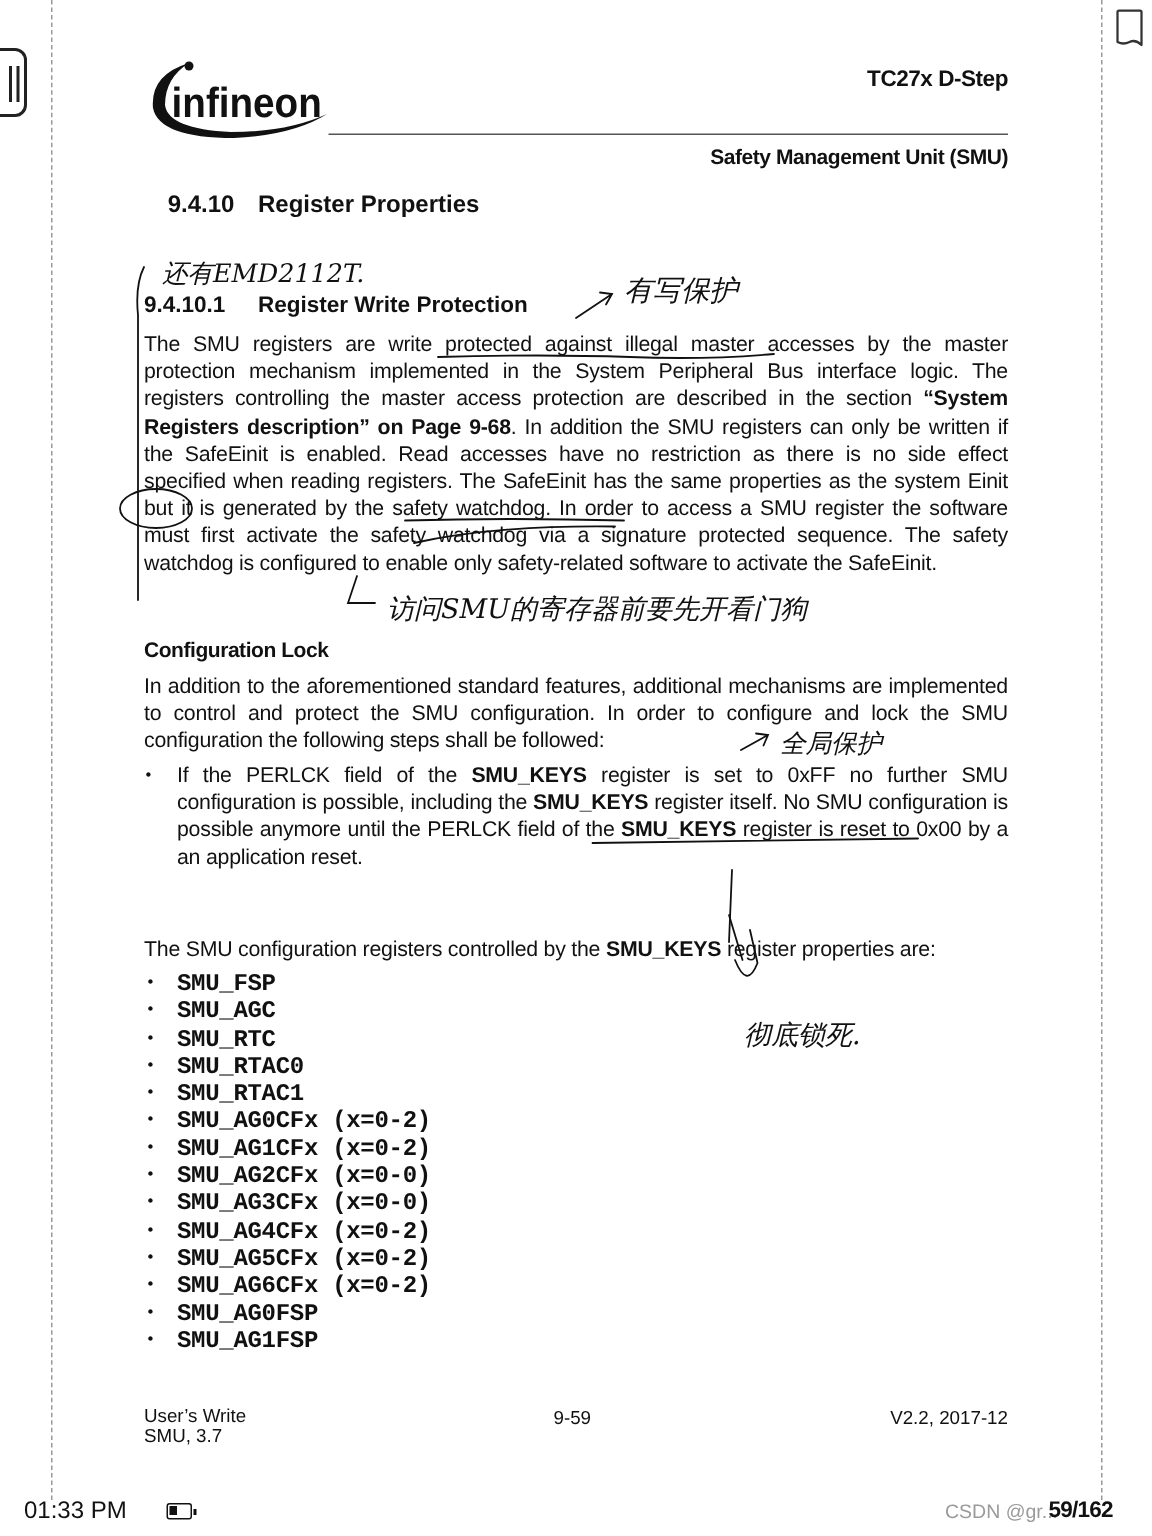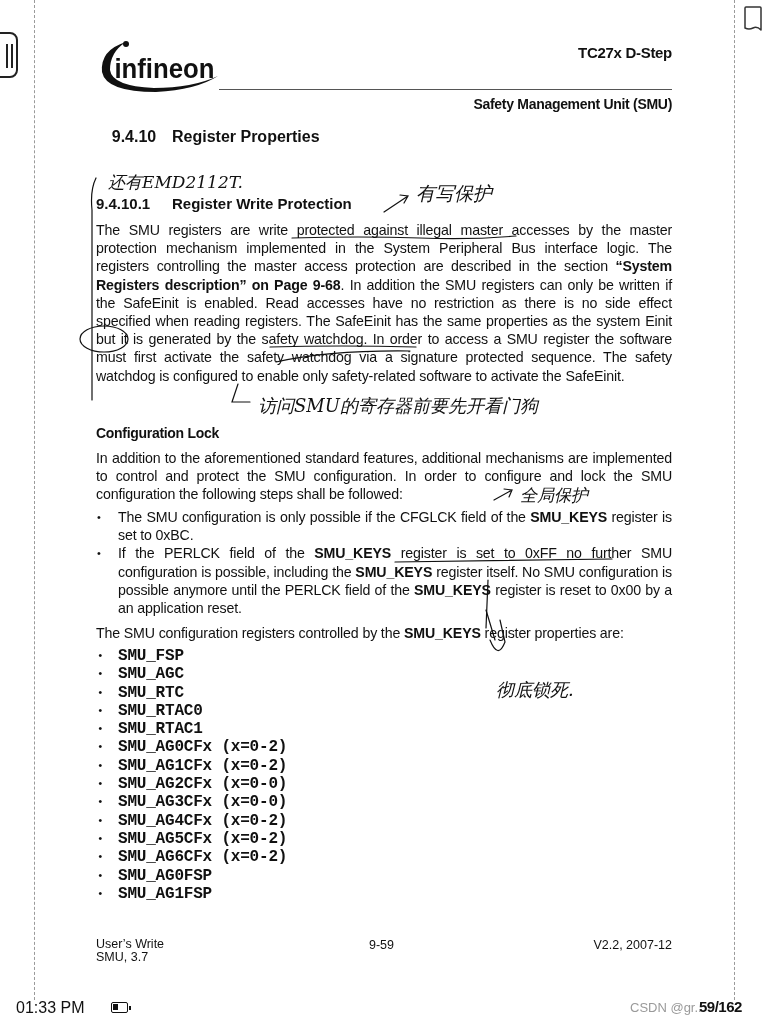--- a/index.html
+++ b/index.html
@@ -94,23 +94,20 @@
 
 <div class="para p1">
   <span>The SMU registers are write protected against illegal master accesses by the master protection mechanism implemented in the System Peripheral Bus interface logic. The registers controlling the master access protection are described in the section </span><b>“System Registers description” on Page 9-68</b><span>. In addition the SMU registers can only be written if the SafeEinit is enabled. Read accesses have no restriction as there is no side effect specified when reading registers. The SafeEinit has the same properties as the system Einit but it is generated by the safety watchdog. In order to access a SMU register the software must first activate the safety watchdog via a signature protected sequence. The safety watchdog is configured to enable only safety-related software to activate the SafeEinit.</span>
 </div>
 
 <div class="sub-h">Configuration Lock</div>
 <div class="para p2">In addition to the aforementioned standard features, additional mechanisms are implemented to control and protect the SMU configuration. In order to configure and lock the SMU configuration the following steps shall be followed:</div>
 
 <ul class="bullets">
   <li>
-    <span>The SMU configuration is only possible if the CFGLCK field of the </span><b>SMU_KEYS</b><span> register is set to 0xBC.</span>
-  </li>
-  <li>
     <span>If the PERLCK field of the </span><b>SMU_KEYS</b><span> register is set to 0xFF no further SMU configuration is possible, including the </span><b>SMU_KEYS</b><span> register itself. No SMU configuration is possible anymore until the PERLCK field of the </span><b>SMU_KEYS</b><span> register is reset to 0x00 by a an application reset.</span>
   </li>
 </ul>
 
 <div class="para p3">
   <span>The SMU configuration registers controlled by the </span><b>SMU_KEYS</b><span> register properties are:</span>
 </div>
 
 <ul class="reg-list">
   <li>SMU_FSP</li>
@@ -127,21 +124,21 @@
   <li>SMU_AG6CFx (x=0-2)</li>
   <li>SMU_AG0FSP</li>
   <li>SMU_AG1FSP</li>
 </ul>
 
 <div class="footer-left">
   <div>User’s Write</div>
   <div>SMU, 3.7</div>
 </div>
 <div class="footer-mid">9-59</div>
-<div class="footer-right">V2.2, 2007-12</div>
+<div class="footer-right">V2.2, 2017-12</div>
 
 <svg class="annot" viewBox="0 0 768 1000">
   <g fill="none" stroke="#111" stroke-width="1.2" stroke-linecap="round">
 
     <path d="M96 178 Q90 190 92 210 L92 400"></path>
 
     <path d="M384 212 L408 196 M400 195 L408 196 L404 203"></path>
 
     <path d="M292 238 Q360 236 420 238 Q470 240 516 236"></path>
 

